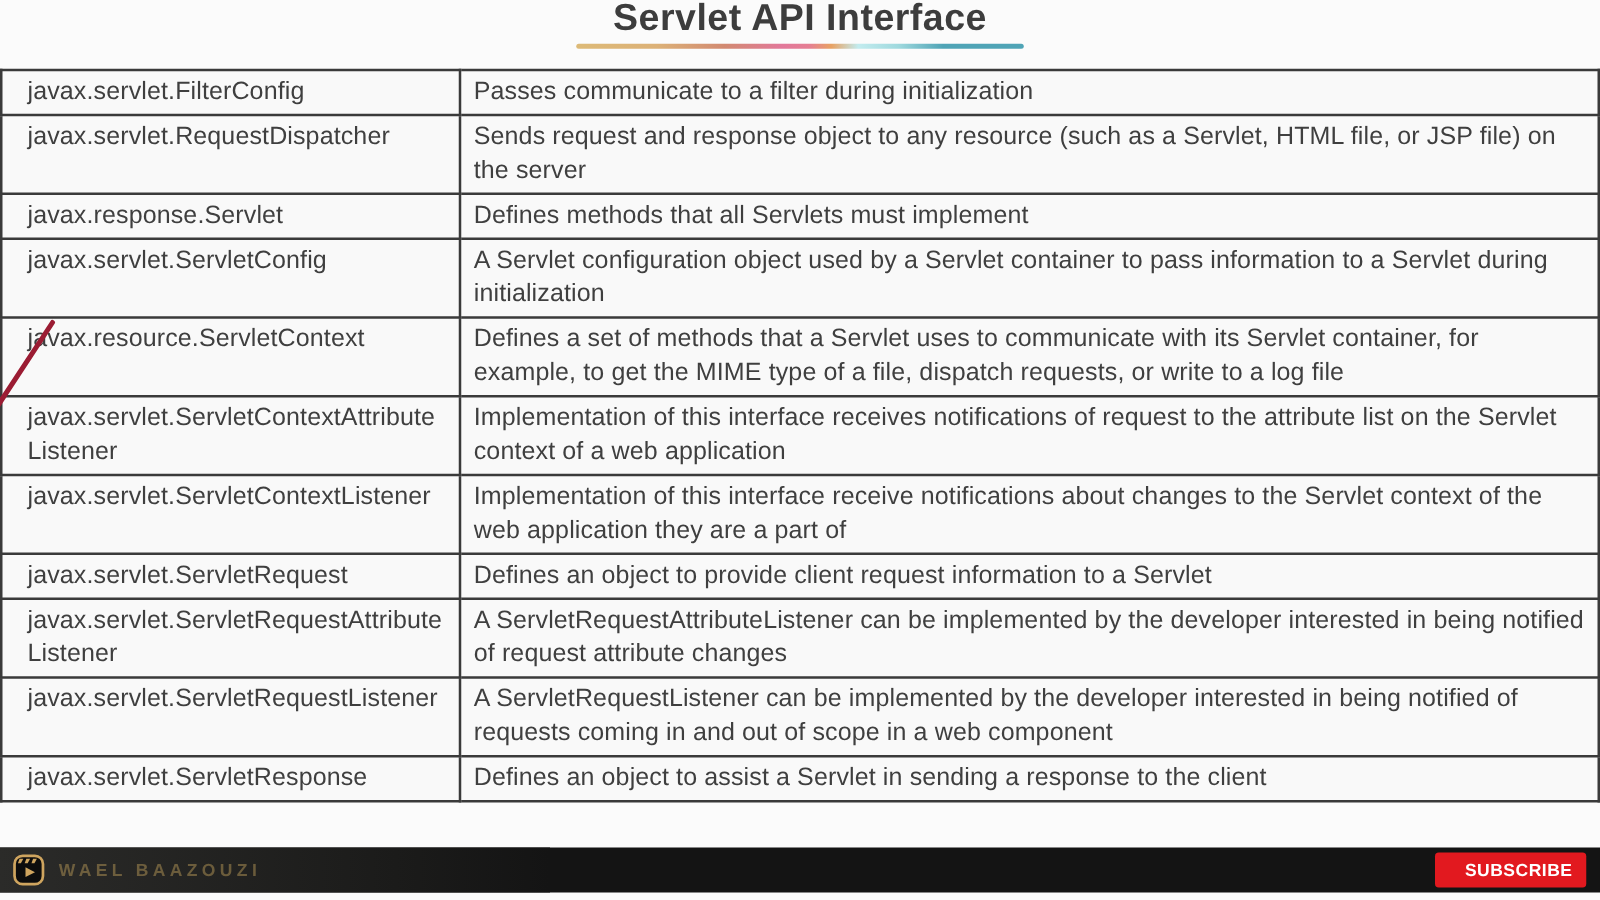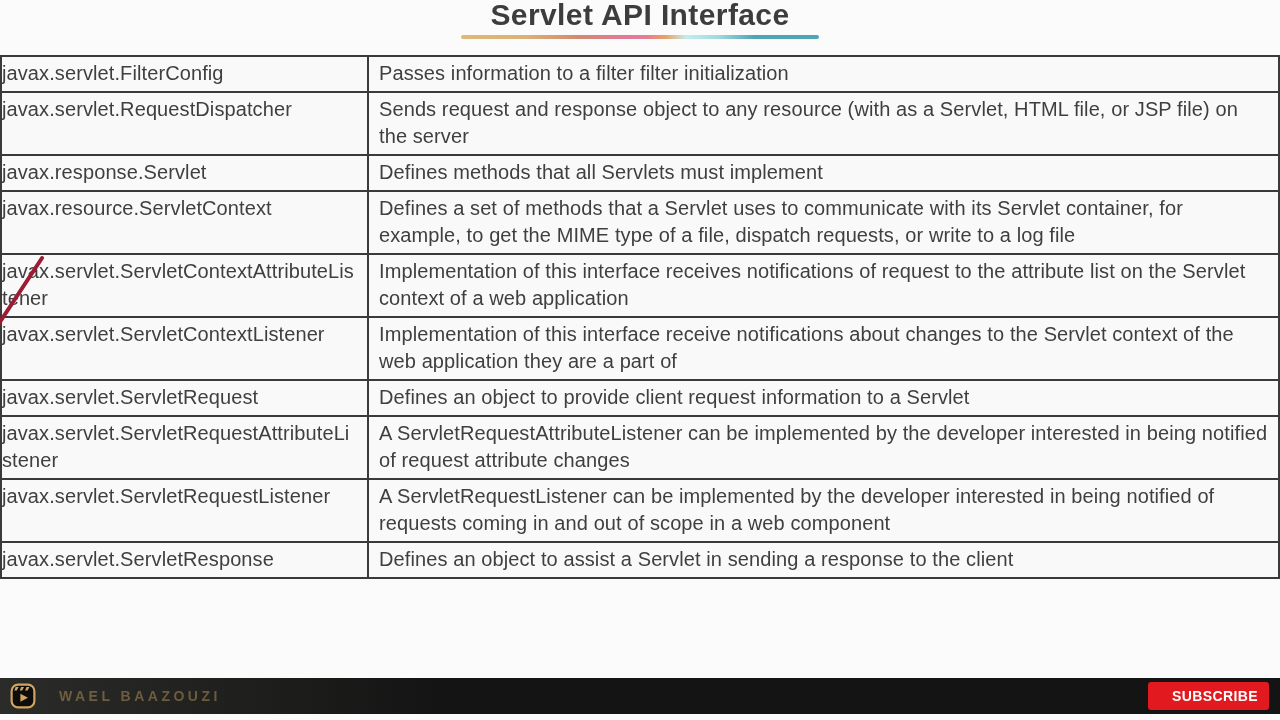--- a/index.html
+++ b/index.html
@@ -47,21 +47,21 @@
     border-collapse: collapse;
     table-layout: fixed;
     background: #f9f9f9;
   }
   td {
     border: 2px solid #3a3a3a;
     vertical-align: top;
     color: #3f3f3f;
     font-size: 20px;
     line-height: 27px;
-    padding: 3px 8px 4px 0;
+    padding: 3px 8px 4px 20px;
     letter-spacing: 0.1px;
   }
   td.col-interface {
     word-break: break-all;
   }
   td.col-desc {
     padding-left: 10px;
   }
   .pen-mark {
     position: absolute;
@@ -82,21 +82,21 @@
     height: 36px;
     background: linear-gradient(90deg, #2b2b29 0%, #1b1b1a 72%, #141414 100%);
   }
   .watermark {
     position: absolute;
     left: 10px;
     top: 0;
     height: 36px;
     display: flex;
     align-items: center;
-    gap: 23px;
+    gap: 11px;
   }
   .channel-name {
     color: rgba(168, 140, 82, 0.55);
     font-size: 14px;
     font-weight: bold;
     letter-spacing: 3.5px;
     white-space: nowrap;
   }
   .subscribe-btn {
     position: absolute;
@@ -125,33 +125,37 @@
   <div class="title-underline"></div>
 
   <table class="api-table">
     <colgroup>
       <col style="width:367px">
       <col>
     </colgroup>
     <tbody id="table-body">
   <tr>
     <td class="col-interface">javax.servlet.FilterConfig</td>
-    <td class="col-desc">Passes information to a filter filter initialization</td>
+    <td class="col-desc">Passes communicate to a filter during initialization</td>
   </tr>
 
   <tr>
     <td class="col-interface">javax.servlet.RequestDispatcher</td>
-    <td class="col-desc">Sends request and response object to any resource (with as a Servlet, HTML file, or JSP file) on the server</td>
+    <td class="col-desc">Sends request and response object to any resource (such as a Servlet, HTML file, or JSP file) on the server</td>
   </tr>
 
   <tr>
     <td class="col-interface">javax.response.Servlet</td>
     <td class="col-desc">Defines methods that all Servlets must implement</td>
   </tr>
 
+  <tr>
+    <td class="col-interface">javax.servlet.ServletConfig</td>
+    <td class="col-desc">A Servlet configuration object used by a Servlet container to pass information to a Servlet during initialization</td>
+  </tr>
 
   <tr>
     <td class="col-interface">javax.resource.ServletContext</td>
     <td class="col-desc">Defines a set of methods that a Servlet uses to communicate with its Servlet container, for example, to get the MIME type of a file, dispatch requests, or write to a log file</td>
   </tr>
 
   <tr>
     <td class="col-interface">javax.servlet.ServletContextAttributeListener</td>
     <td class="col-desc">Implementation of this interface receives notifications of request to the attribute list on the Servlet context of a web application</td>
   </tr>

